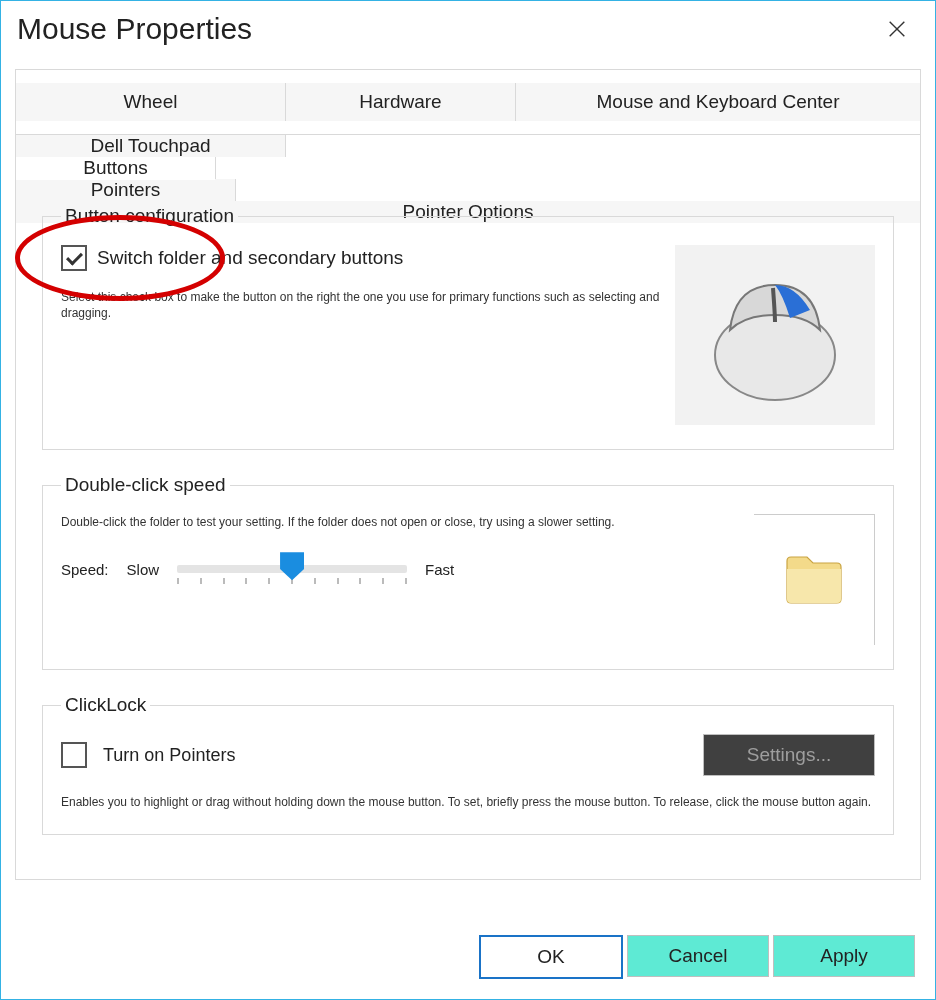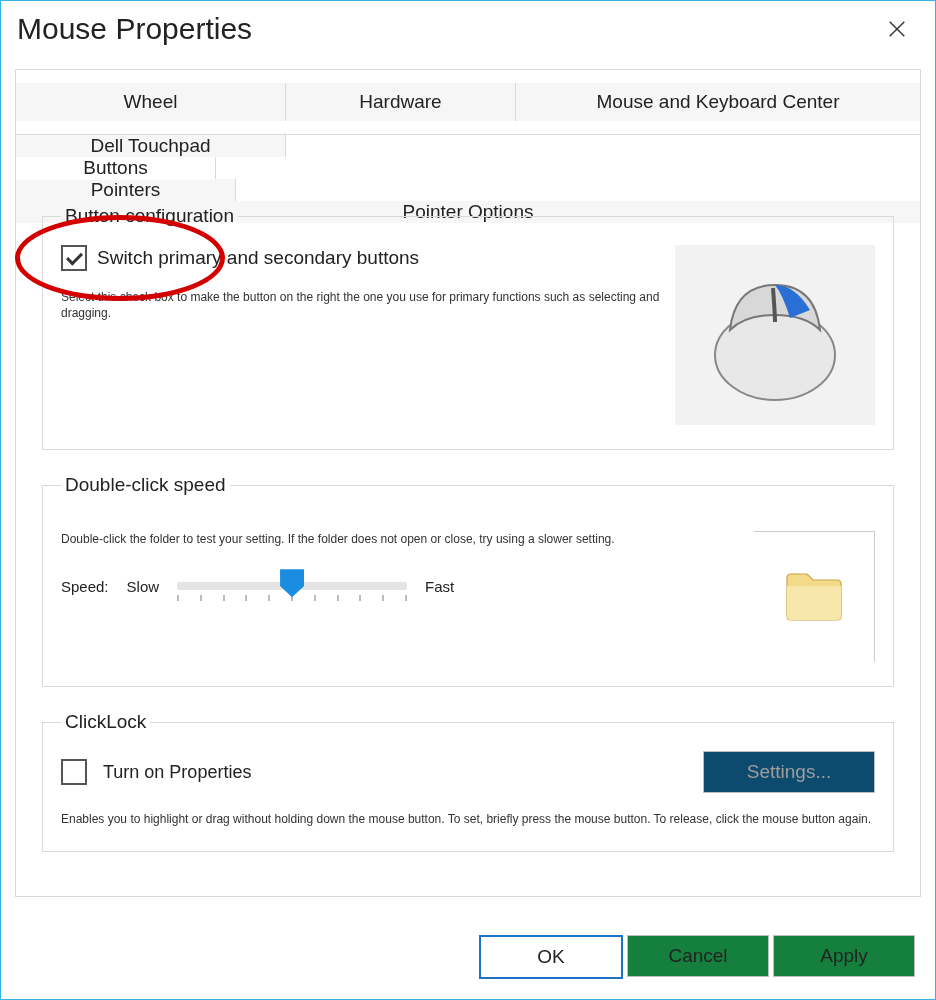--- a/index.html
+++ b/index.html
@@ -139,21 +139,21 @@
     font-size: 12px;
     color: #333;
     line-height: 1.35;
   }
   .mouse-illu {
     width: 200px; height: 180px;
     background: #f2f2f2;
     display:flex; align-items:center; justify-content:center;
   }
   .mouse-illu svg { width: 160px; height: 150px; }
-  .dclick-area { display:flex; gap:32px;margin-top:17px; }
+  .dclick-area { display:flex; gap:32px; }
   .dclick-left { flex:1; }
   .folder-box {
     width: 120px; height: 130px;
     border-top:1px solid #ccc;
     border-right:1px solid #ccc;
     display:flex; align-items:center; justify-content:center;
   }
   .folder-box svg{ width:70px; height:70px; }
   .speed-row{
     display:flex; align-items:center; gap:18px;
@@ -180,29 +180,29 @@
     clip-path: polygon(0 0,100% 0,100% 60%,50% 100%,0 60%);
   }
   .clicklock-row{
     display:flex; align-items:center;
     gap:16px;
   }
   .clicklock-row .spacer{ flex:1; }
   .btn{
     min-width:140px; height:40px;
     border:1px solid #bfbfbf;
-    background:#15803d;
+    background:#5eead4;
     font-size:19px;
     display:inline-flex; align-items:center; justify-content:center;
     cursor:pointer;
     color:#222;
   }
   .btn.disabled{
     color:#9e9e9e;
-    background:#0c4a6e;
+    background:#404040;
     cursor:default;
   }
   .btn.primary{
     border:2px solid #1a73c7;
     background:#fff;
   }
   .footer{
     display:flex;
     justify-content:flex-end;
     gap:4px;
@@ -249,21 +249,21 @@
     </div>
 
     <div class="tabcontent">
 
       <fieldset class="group">
         <legend>Button configuration</legend>
         <div class="button-config-area">
           <div class="button-config-text">
             <div class="checkbox-row" style="position:relative;">
               <span class="checkbox checked"></span>
-              <span>Switch primary and secondary buttons</span>
+              <span>Switch folder and secondary buttons</span>
             </div>
             <div class="desc">Select this check box to make the button on the right the one you use for primary functions such as selecting and dragging.</div>
           </div>
           <div class="mouse-illu">
             <svg viewBox="0 0 160 150">
               <ellipse cx="80" cy="95" rx="60" ry="45" fill="#e8e8e8" stroke="#888" stroke-width="2"></ellipse>
               <path d="M35 70 Q40 25 80 25 Q120 25 125 70 Q110 55 80 55 Q50 55 35 70 Z" fill="#d8d8d8" stroke="#777" stroke-width="2"></path>
               <path d="M80 25 Q100 25 115 50 L95 58 Q88 35 80 25 Z" fill="#2a6fd6"></path>
               <path d="M78 28 Q80 55 80 62" stroke="#555" stroke-width="4" fill="none"></path>
             </svg>
@@ -307,21 +307,21 @@
               <path d="M8 24 L62 24 L62 54 Q62 58 58 58 L12 58 Q8 58 8 54 Z" fill="#f7e7ab"></path>
             </svg>
           </div>
         </div>
       </fieldset>
 
       <fieldset class="group">
         <legend>ClickLock</legend>
         <div class="clicklock-row" style="margin-bottom:18px;">
           <span class="checkbox"></span>
-          <span>Turn on Properties</span>
+          <span>Turn on Pointers</span>
           <span class="spacer"></span>
           <span class="btn disabled" style="min-width:170px;">Settings...</span>
         </div>
         <div class="desc">Enables you to highlight or drag without holding down the mouse button. To set, briefly press the mouse button. To release, click the mouse button again.</div>
       </fieldset>
 
     </div>
 
   </div>
 

